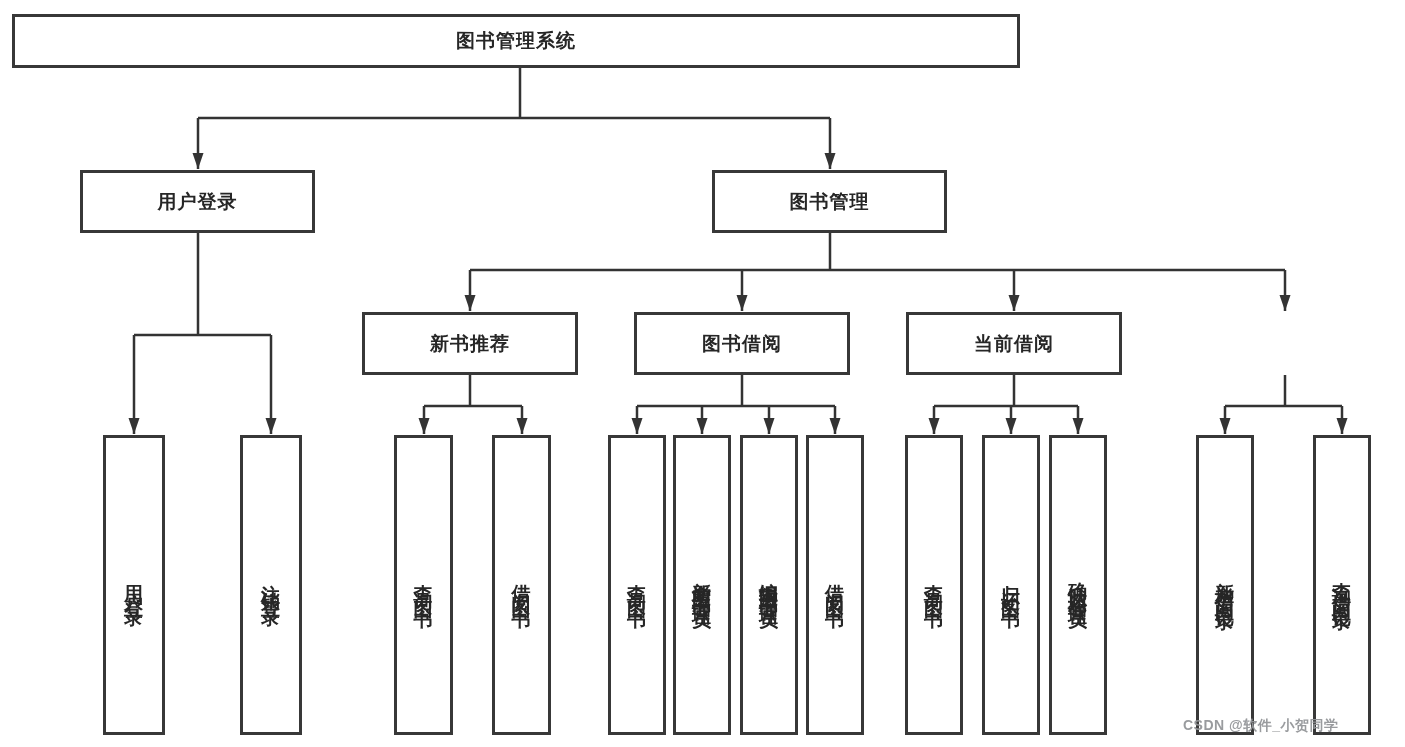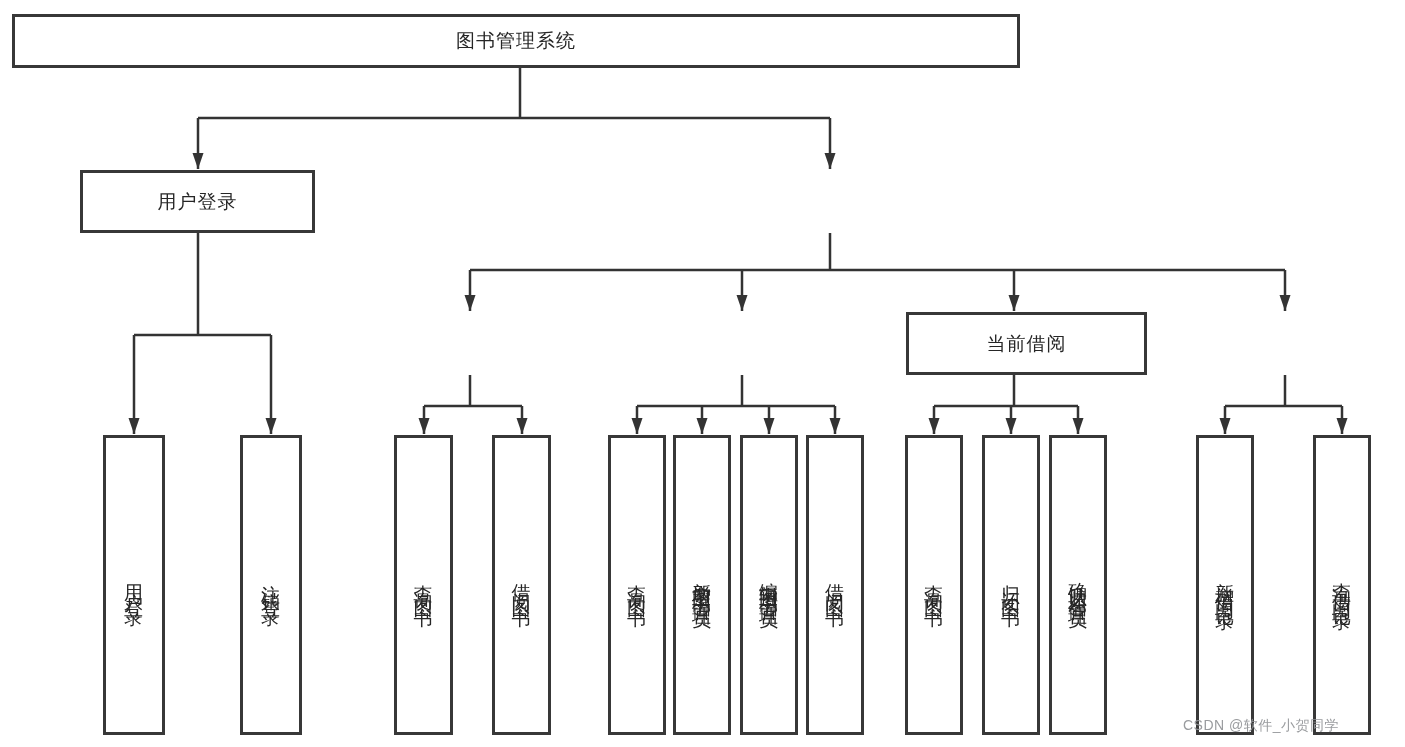--- a/index.html
+++ b/index.html
@@ -7,20 +7,21 @@
     padding: 0;
     background: #ffffff;
   }
   .canvas {
     position: relative;
     width: 1405px;
     height: 747px;
     background: #ffffff;
     font-family: "Liberation Sans", "DejaVu Sans", sans-serif;
     overflow: hidden;
+    font-weight: bold;
   }
   .wires {
     position: absolute;
     left: 0;
     top: 0;
     z-index: 1;
   }
   .node {
     position: absolute;
     box-sizing: border-box;
@@ -116,22 +117,31 @@
     </g>
   </svg>
 
   <div class="node" style="left:12px; top:14px; width:1008px; height:54px;">
     <span class="hlabel">图书管理系统</span>
   </div>
 
   <div class="node" style="left:80px; top:170px; width:235px; height:63px;">
     <span class="hlabel">用户登录</span>
   </div>
+  <div class="node" style="left:712px; top:170px; width:235px; height:63px;">
+    <span class="hlabel">图书管理</span>
+  </div>
 
-  <div class="node" style="left:906px; top:312px; width:241px; height:63px;">
+  <div class="node" style="left:362px; top:312px; width:216px; height:63px;">
+    <span class="hlabel">新书推荐</span>
+  </div>
+  <div class="node" style="left:634px; top:312px; width:216px; height:63px;">
+    <span class="hlabel">图书借阅</span>
+  </div>
+  <div class="node" style="left:906px; top:312px; width:216px; height:63px;">
     <span class="hlabel">当前借阅</span>
   </div>
 
   <div class="node" style="left:103px; top:435px; width:62px; height:300px;">
     <span class="vlabel">用户登录</span>
   </div>
   <div class="node" style="left:240px; top:435px; width:62px; height:300px;">
     <span class="vlabel">注销登录</span>
   </div>
 

